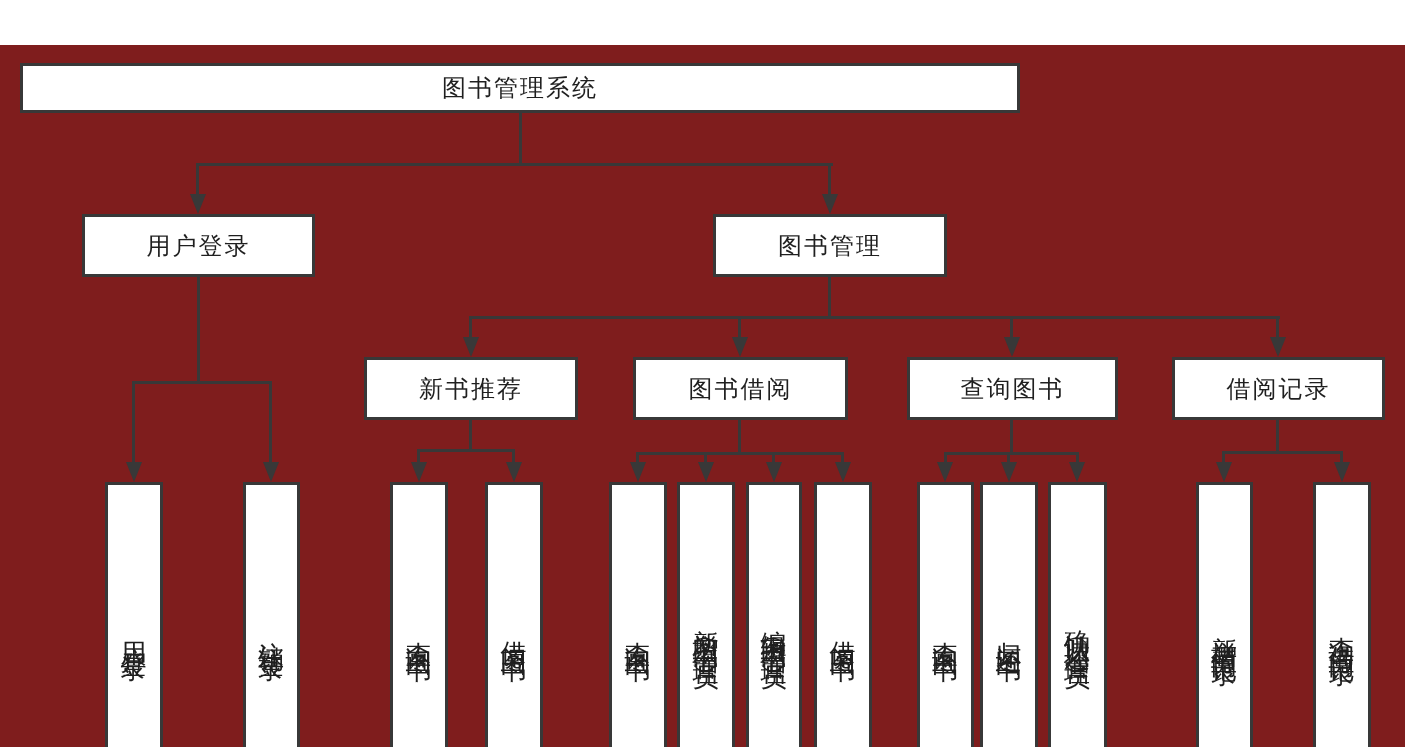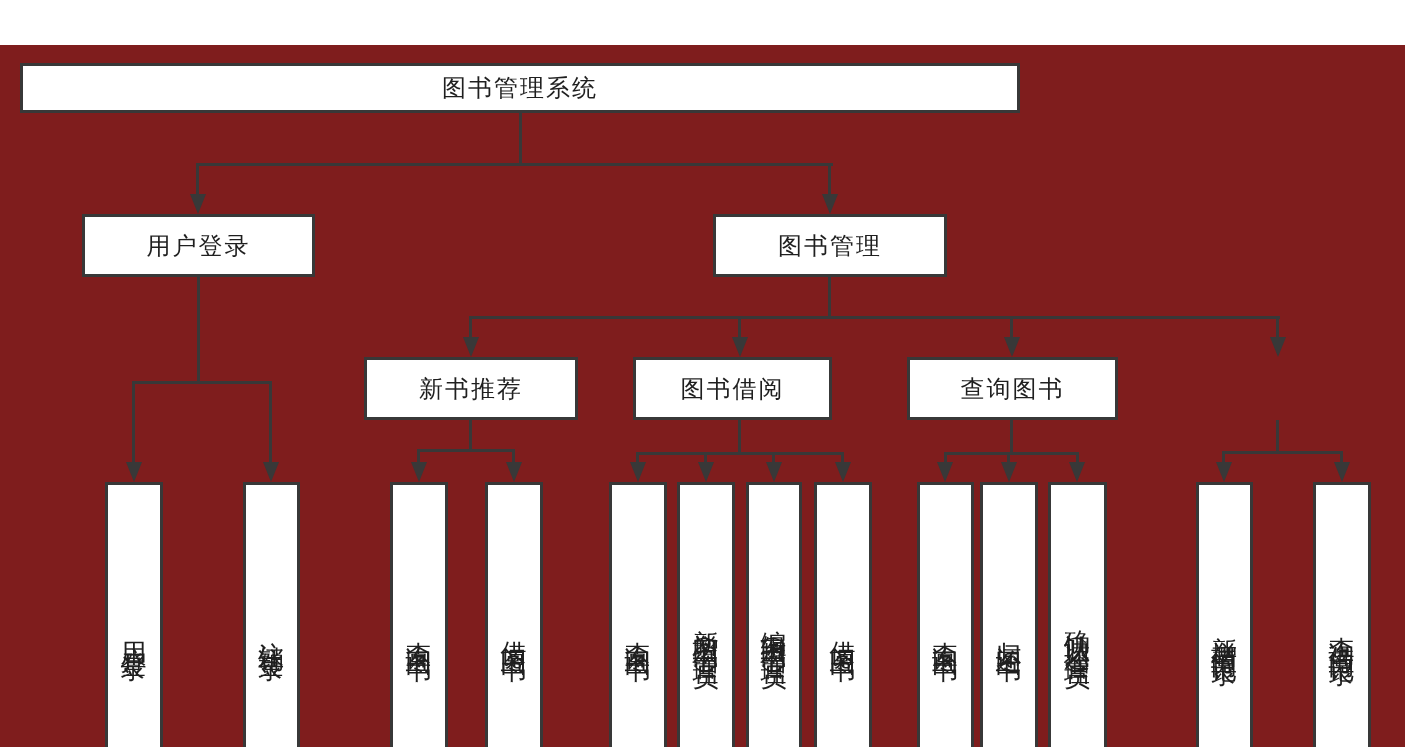--- a/index.html
+++ b/index.html
@@ -49,25 +49,28 @@
   <div class="node hnode" style="left:82px;top:169px;width:233px;height:63px;">
     <span>用户登录</span>
   </div>
   <div class="node hnode" style="left:713px;top:169px;width:234px;height:63px;">
     <span>图书管理</span>
   </div>
 
   <div class="node hnode" style="left:364px;top:312px;width:214px;height:63px;">
     <span>新书推荐</span>
   </div>
-  <div class="node hnode" style="left:633px;top:312px;width:199px;height:63px;">
+  <div class="node hnode" style="left:633px;top:312px;width:215px;height:63px;">
     <span>图书借阅</span>
   </div>
   <div class="node hnode" style="left:907px;top:312px;width:211px;height:63px;">
     <span>查询图书</span>
+  </div>
+  <div class="node hnode" style="left:1172px;top:312px;width:213px;height:63px;">
+    <span>借阅记录</span>
   </div>
 
   <div class="node vnode" style="left:105px;top:437px;width:58px;height:298px;">
     <span>用户登录</span>
   </div>
   <div class="node vnode" style="left:243px;top:437px;width:57px;height:298px;">
     <span>注销登录</span>
   </div>
 
   <div class="node vnode" style="left:390px;top:437px;width:58px;height:298px;">

